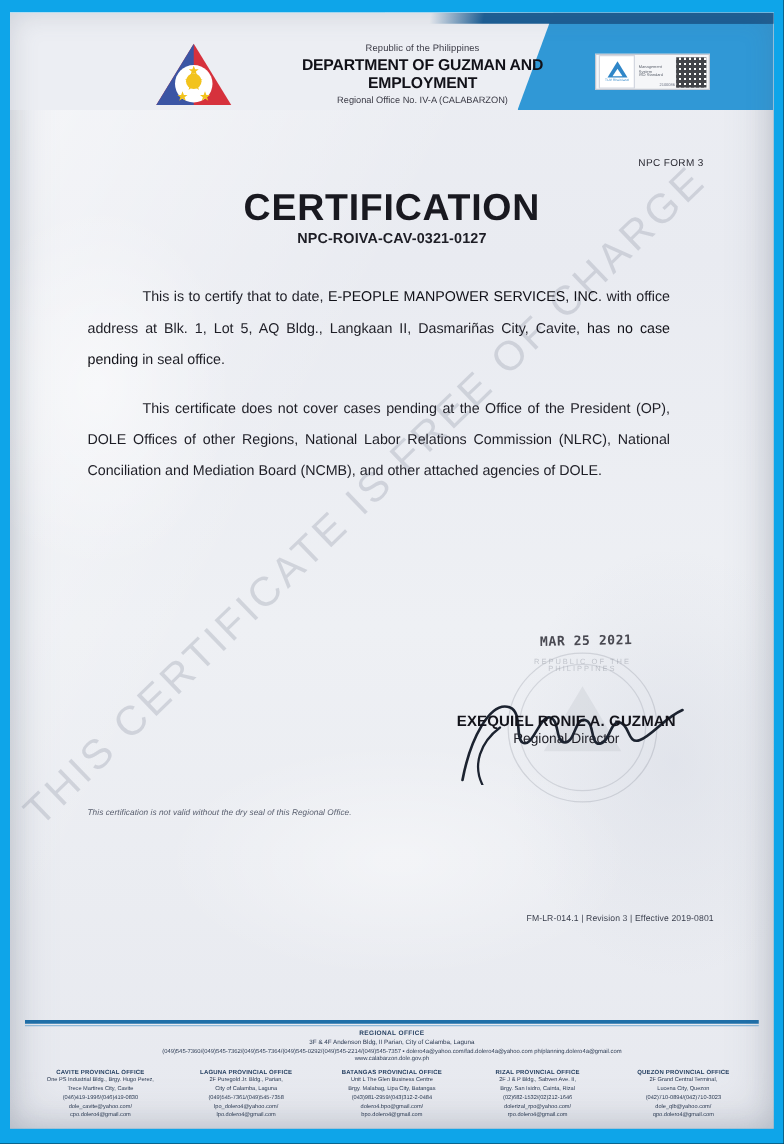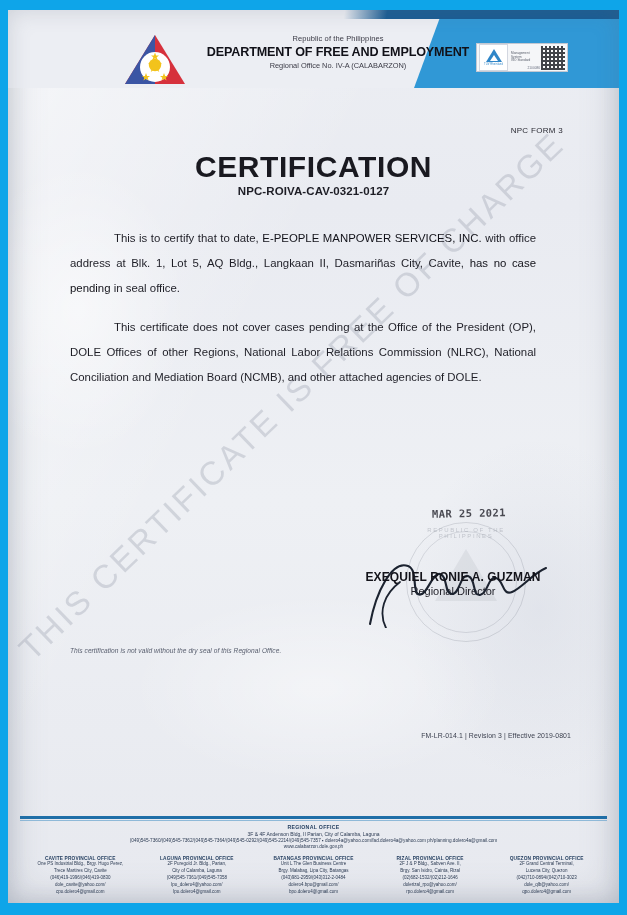--- a/index.html
+++ b/index.html
@@ -458,21 +458,21 @@
           <circle cx="33" cy="33" r="6.2" fill="#f2c31c"></circle>
           <polygon points="33,25.5 34.6,31 40,31.5 35.6,34.6 37.2,40 33,36.7 28.8,40 30.4,34.6 26,31.5 31.4,31" fill="#f2c31c"></polygon>
           <polygon points="33,20.5 34.1,23.4 37,23.4 34.7,25.2 35.6,28 33,26.3 30.4,28 31.3,25.2 29,23.4 31.9,23.4" fill="#f2c31c"></polygon>
           <polygon points="24,41 25.1,43.9 28,43.9 25.7,45.7 26.6,48.5 24,46.8 21.4,48.5 22.3,45.7 20,43.9 22.9,43.9" fill="#f2c31c"></polygon>
           <polygon points="42,41 43.1,43.9 46,43.9 43.7,45.7 44.6,48.5 42,46.8 39.4,48.5 40.3,45.7 38,43.9 40.9,43.9" fill="#f2c31c"></polygon>
         </svg>
       </div>
 
       <div class="lh-text">
         <div class="lh-line1">Republic of the Philippines</div>
-        <div class="lh-line2">DEPARTMENT OF FREE AND EMPLOYMENT</div>
+        <div class="lh-line2">DEPARTMENT OF GUZMAN AND EMPLOYMENT</div>
         <div class="lh-line3">Regional Office No. IV-A (CALABARZON)</div>
       </div>
 
       <div class="iso-badge">
         <div class="iso-mark">
           <div class="iso-tri"></div>
           <div class="iso-mark-lbl">TUV Rheinland</div>
         </div>
         <div class="iso-txt">
           <div>Management</div>

